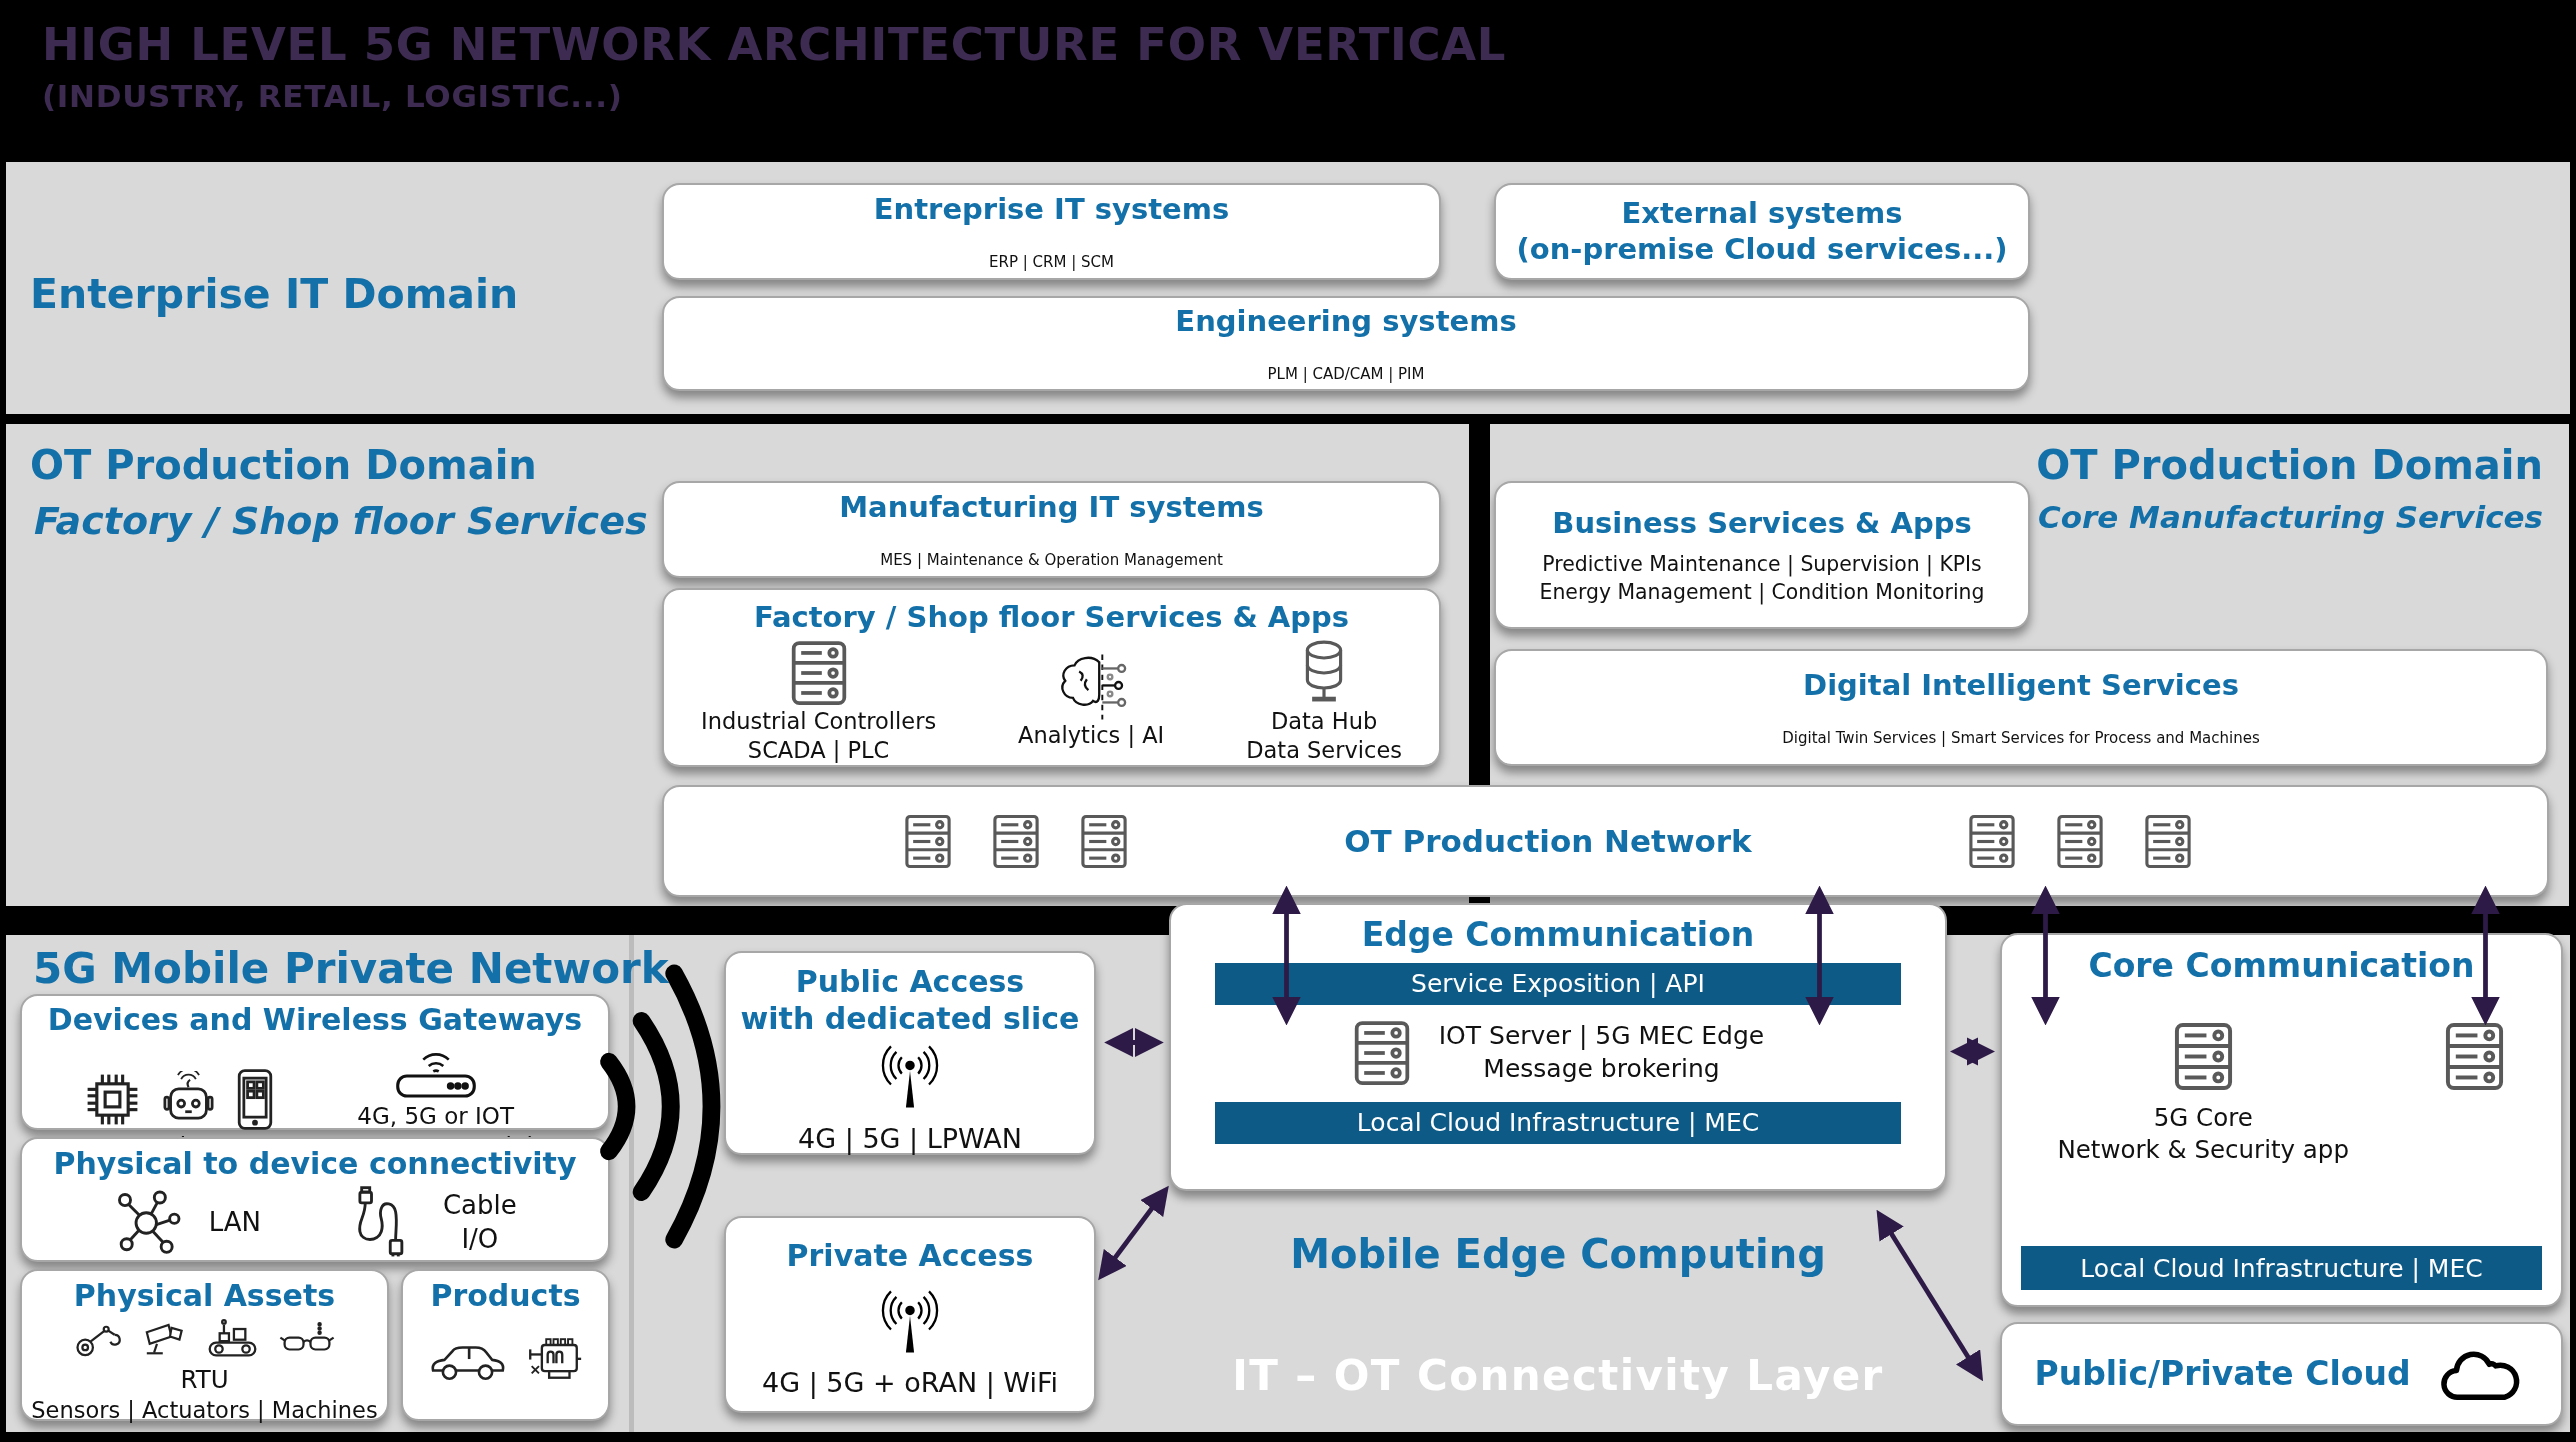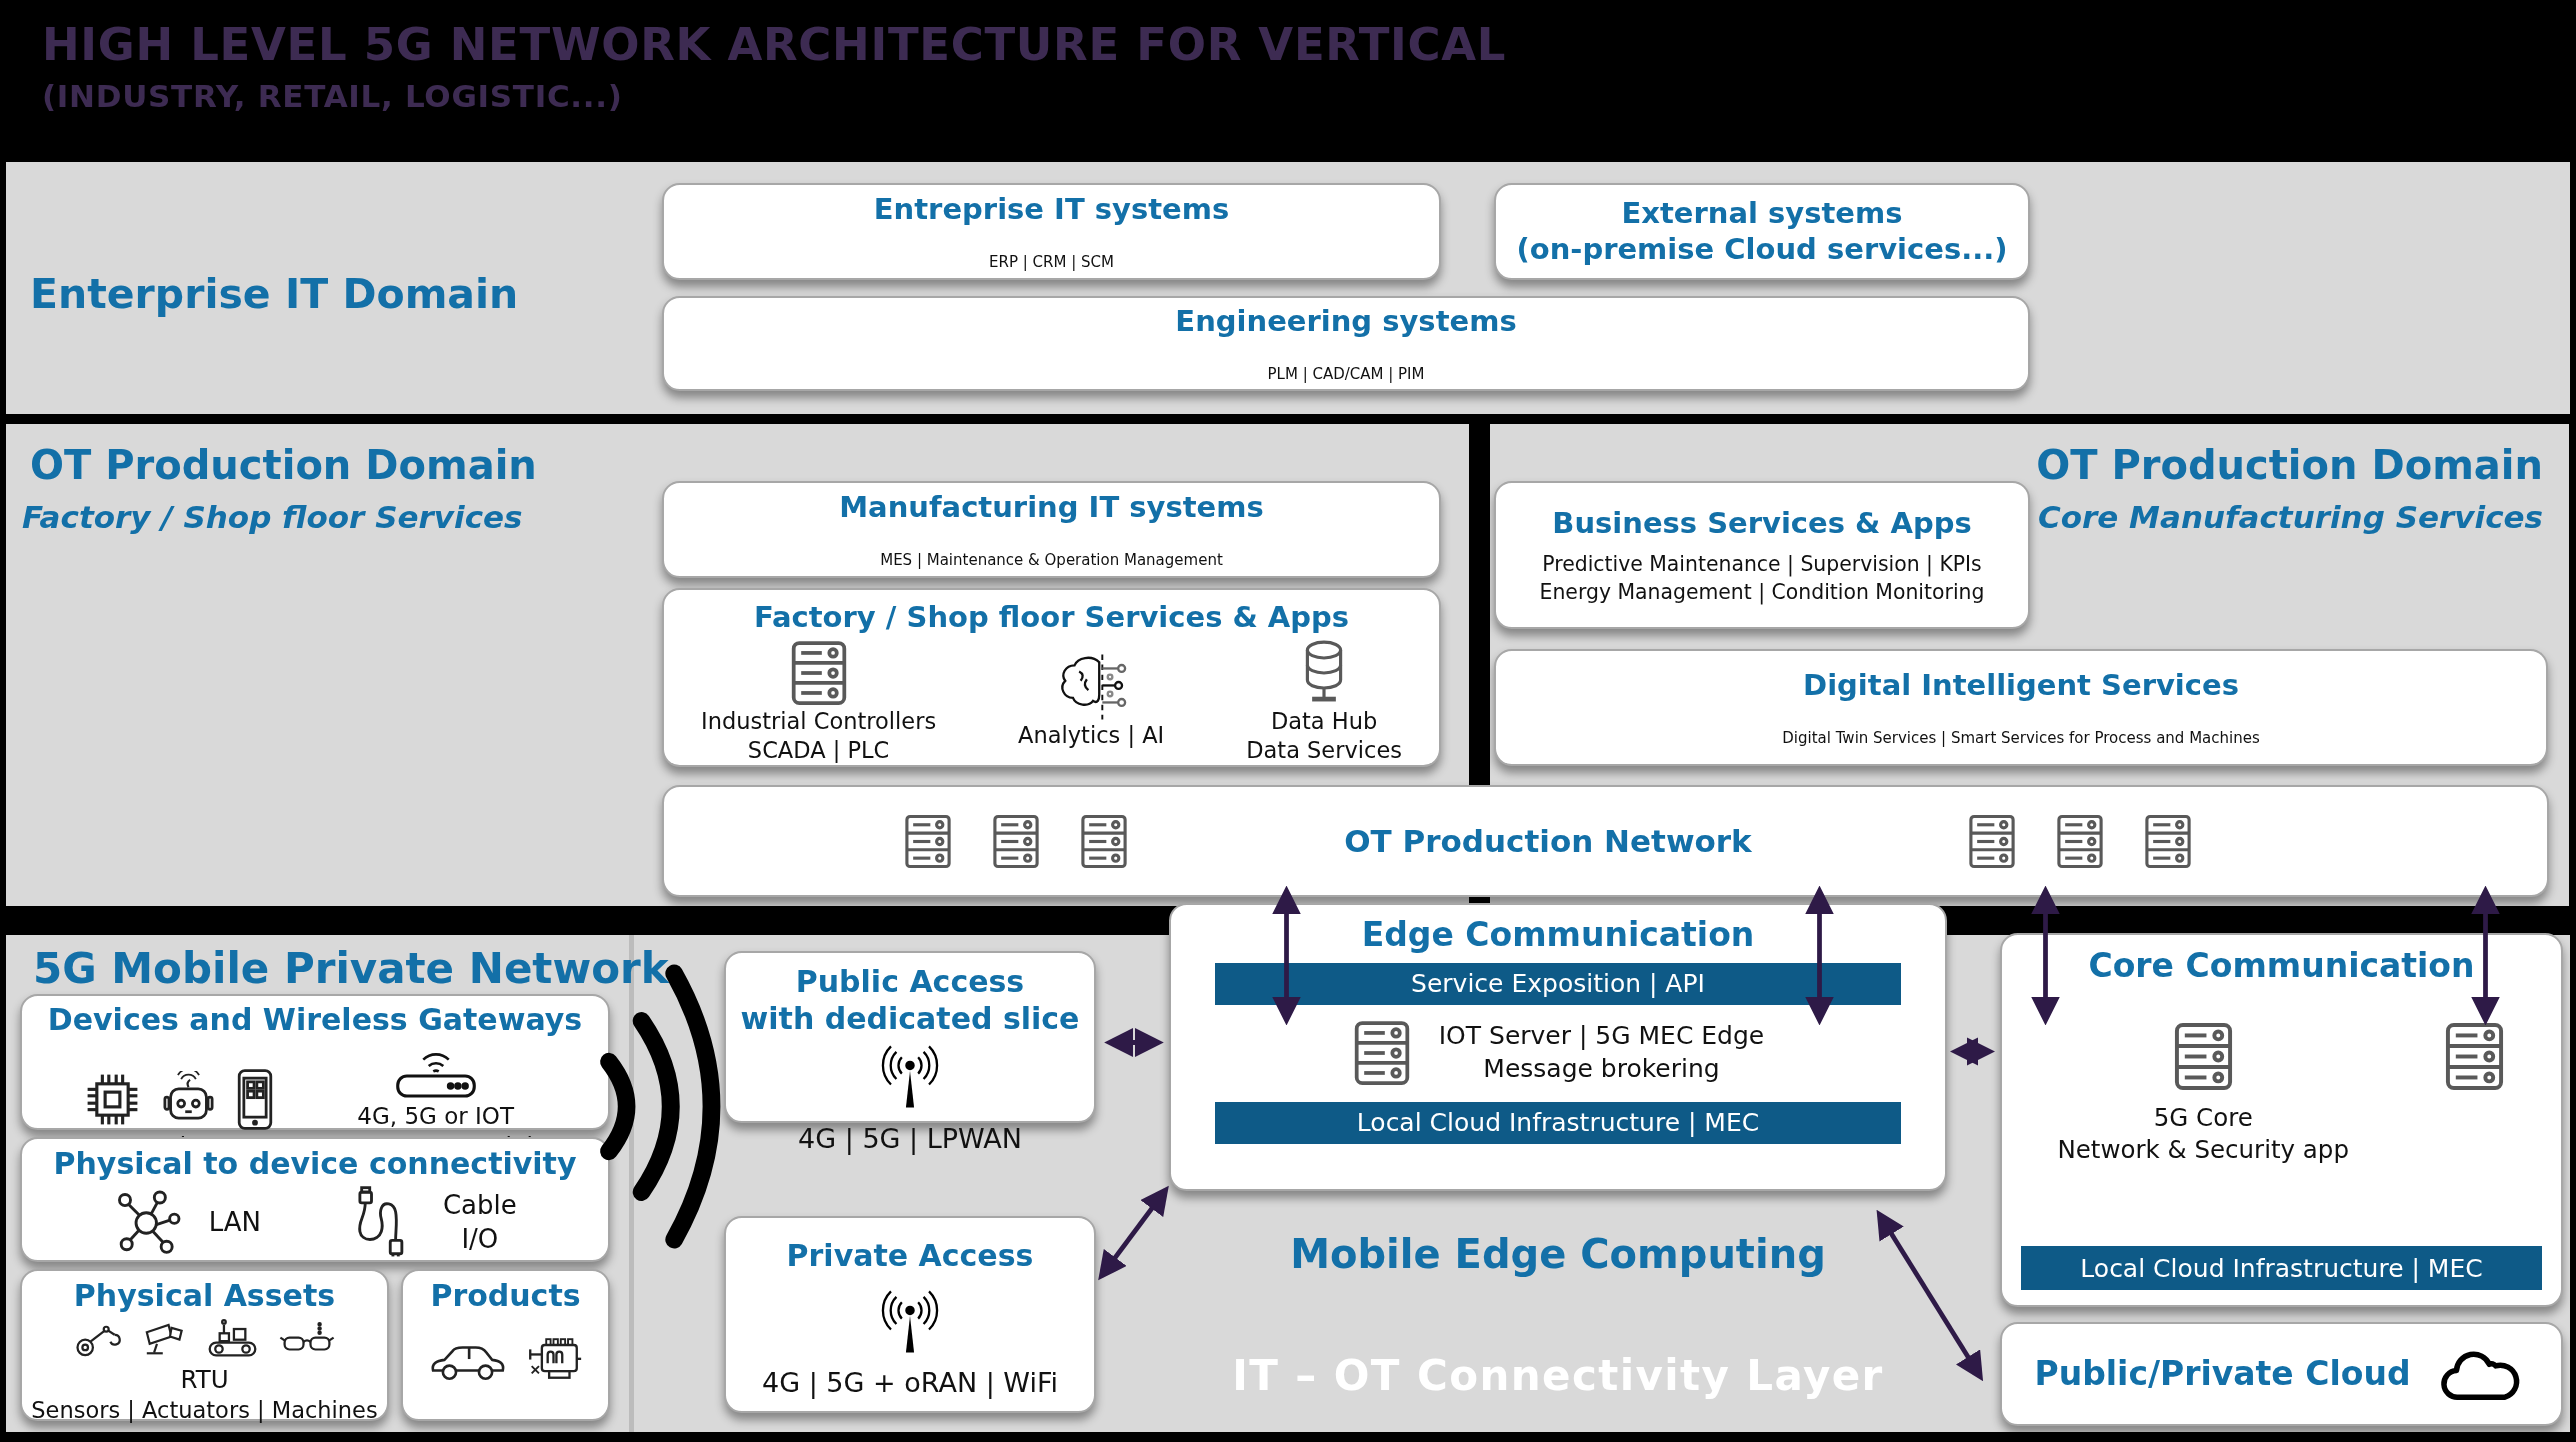--- a/index.html
+++ b/index.html
@@ -53,21 +53,21 @@
 
   <div class="card" style="left:662px;top:296px;width:1368px;height:95px;">
     <div class="card-title">Engineering systems</div>
     <div class="card-sub">PLM | CAD/CAM | PIM</div>
   </div>
 
   <div class="sec" style="left:5.5px;top:424px;width:1463px;height:482px;"></div>
   <div class="sec" style="left:1490px;top:424px;width:1079px;height:482px;"></div>
 
   <div class="sec-label" style="left:30px;top:442px;font-size:40px;">OT Production Domain</div>
-  <div class="sec-label italic" style="left:22px;top:499px;font-size:31px;">Factory / Shop floor Services</div>
+  <div class="sec-label italic" style="left:34px;top:499px;font-size:38px;">Factory / Shop floor Services</div>
 
   <div class="sec-label" style="right:33px;top:442px;font-size:40px;text-align:right;">OT Production Domain</div>
   <div class="sec-label italic" style="right:33px;top:499px;font-size:31px;text-align:right;">Core Manufacturing Services</div>
 
   <div class="card" style="left:662px;top:481px;width:779px;height:97px;">
     <div class="card-title">Manufacturing IT systems</div>
     <div class="card-sub">MES | Maintenance &amp; Operation Management</div>
   </div>
 
   <div class="card" style="left:662px;top:588px;width:779px;height:179px;justify-content:space-between;padding-top:9.5px;">
@@ -430,21 +430,21 @@
   </div>
 
   <span class="arrow" style="left:594px;top:958px;">
     <svg width="144" height="297" viewBox="0 0 212 436" fill="none" stroke="#000" stroke-width="26" stroke-linecap="round">
       <path d="M22,152 Q74,218 22,284"></path>
       <path d="M70,92 Q156,218 70,344"></path>
       <path d="M118,22 Q228,218 118,414"></path>
     </svg>
   </span>
 
-  <div class="card" style="left:724px;top:951px;width:372px;height:172px;justify-content:flex-start;padding-top:11px;">
+  <div class="card" style="left:724px;top:951px;width:372px;height:204px;justify-content:flex-start;padding-top:11px;">
     <div class="card-title" style="font-size:30px;">Public Access</div>
     <div class="card-title" style="font-size:30px;">with dedicated slice</div>
     <span style="margin-top:4.1px;">
       <svg width="82" height="72" viewBox="0 0 120 106" fill="none" stroke="#000" stroke-width="4">
         <circle cx="60" cy="36" r="5" fill="#000"></circle>
         <polygon points="60,44 54,98 66,98" fill="#000" stroke="none"></polygon>
         <path d="M48,24 a17,17 0 0 0 0,24" stroke-width="3.4"></path>
         <path d="M40,16 a28,28 0 0 0 0,40" stroke-width="3.4"></path>
         <path d="M32,8 a39,39 0 0 0 0,56" stroke-width="3.4"></path>
         <path d="M72,24 a17,17 0 0 1 0,24" stroke-width="3.4"></path>

